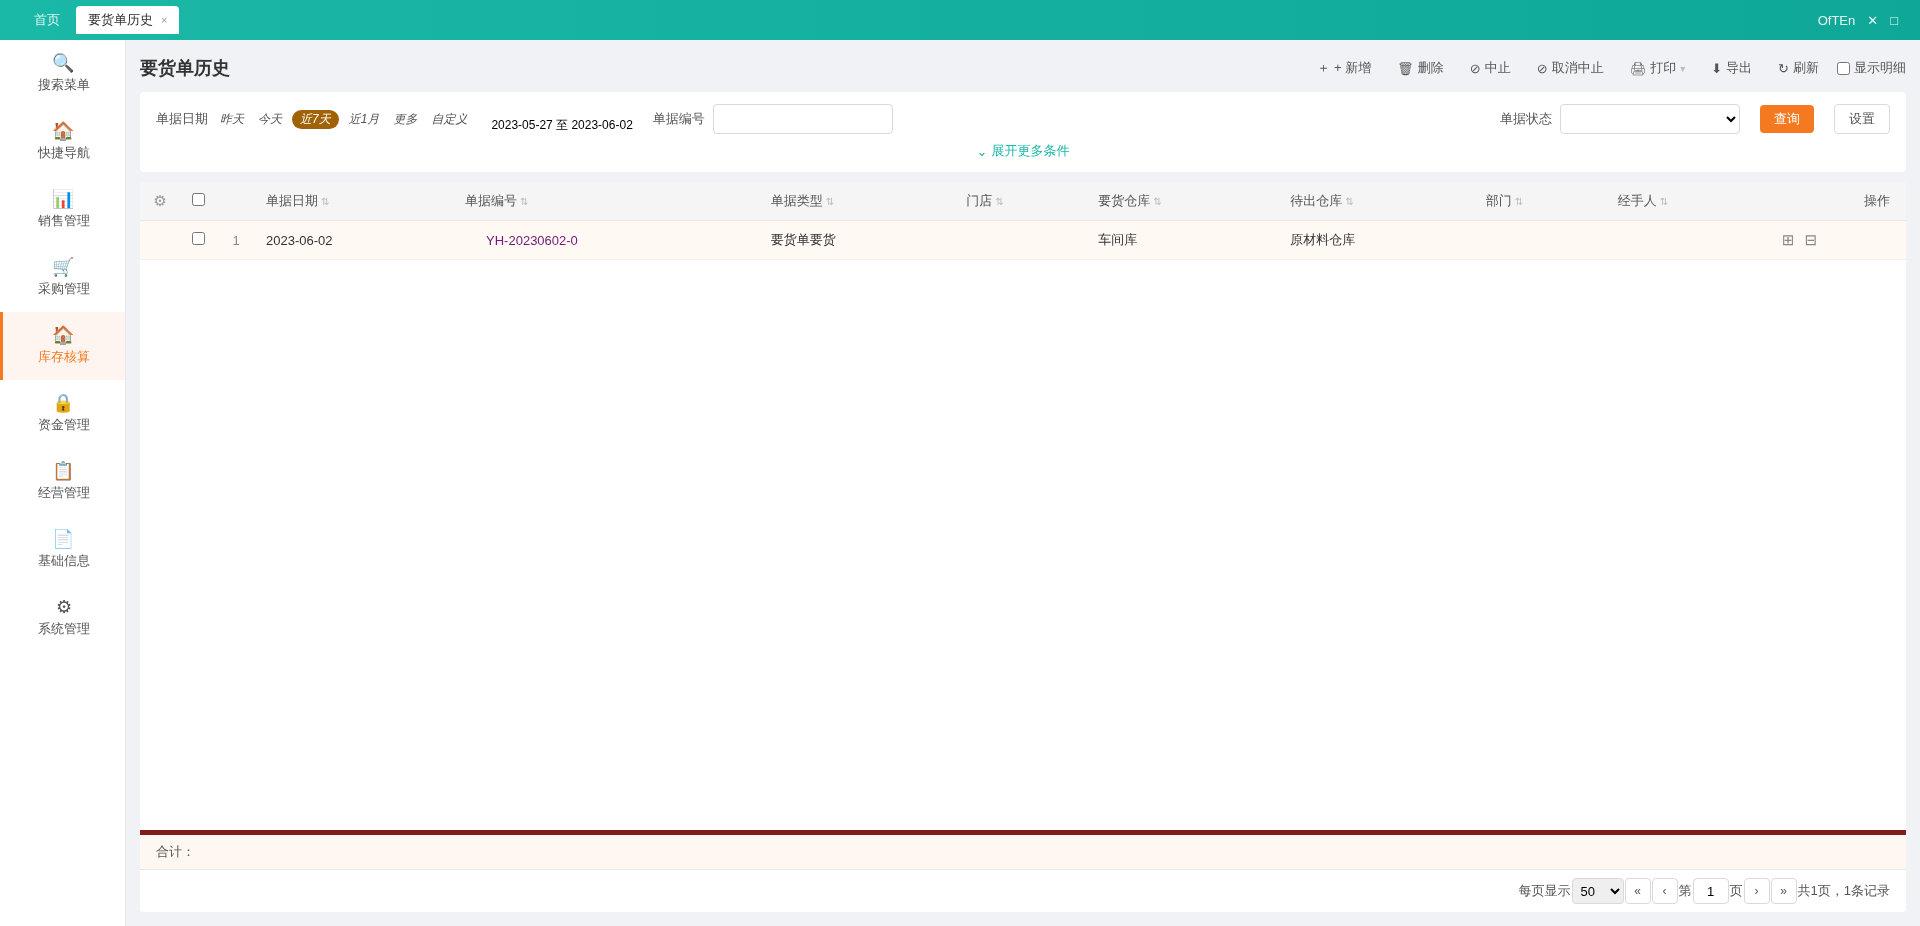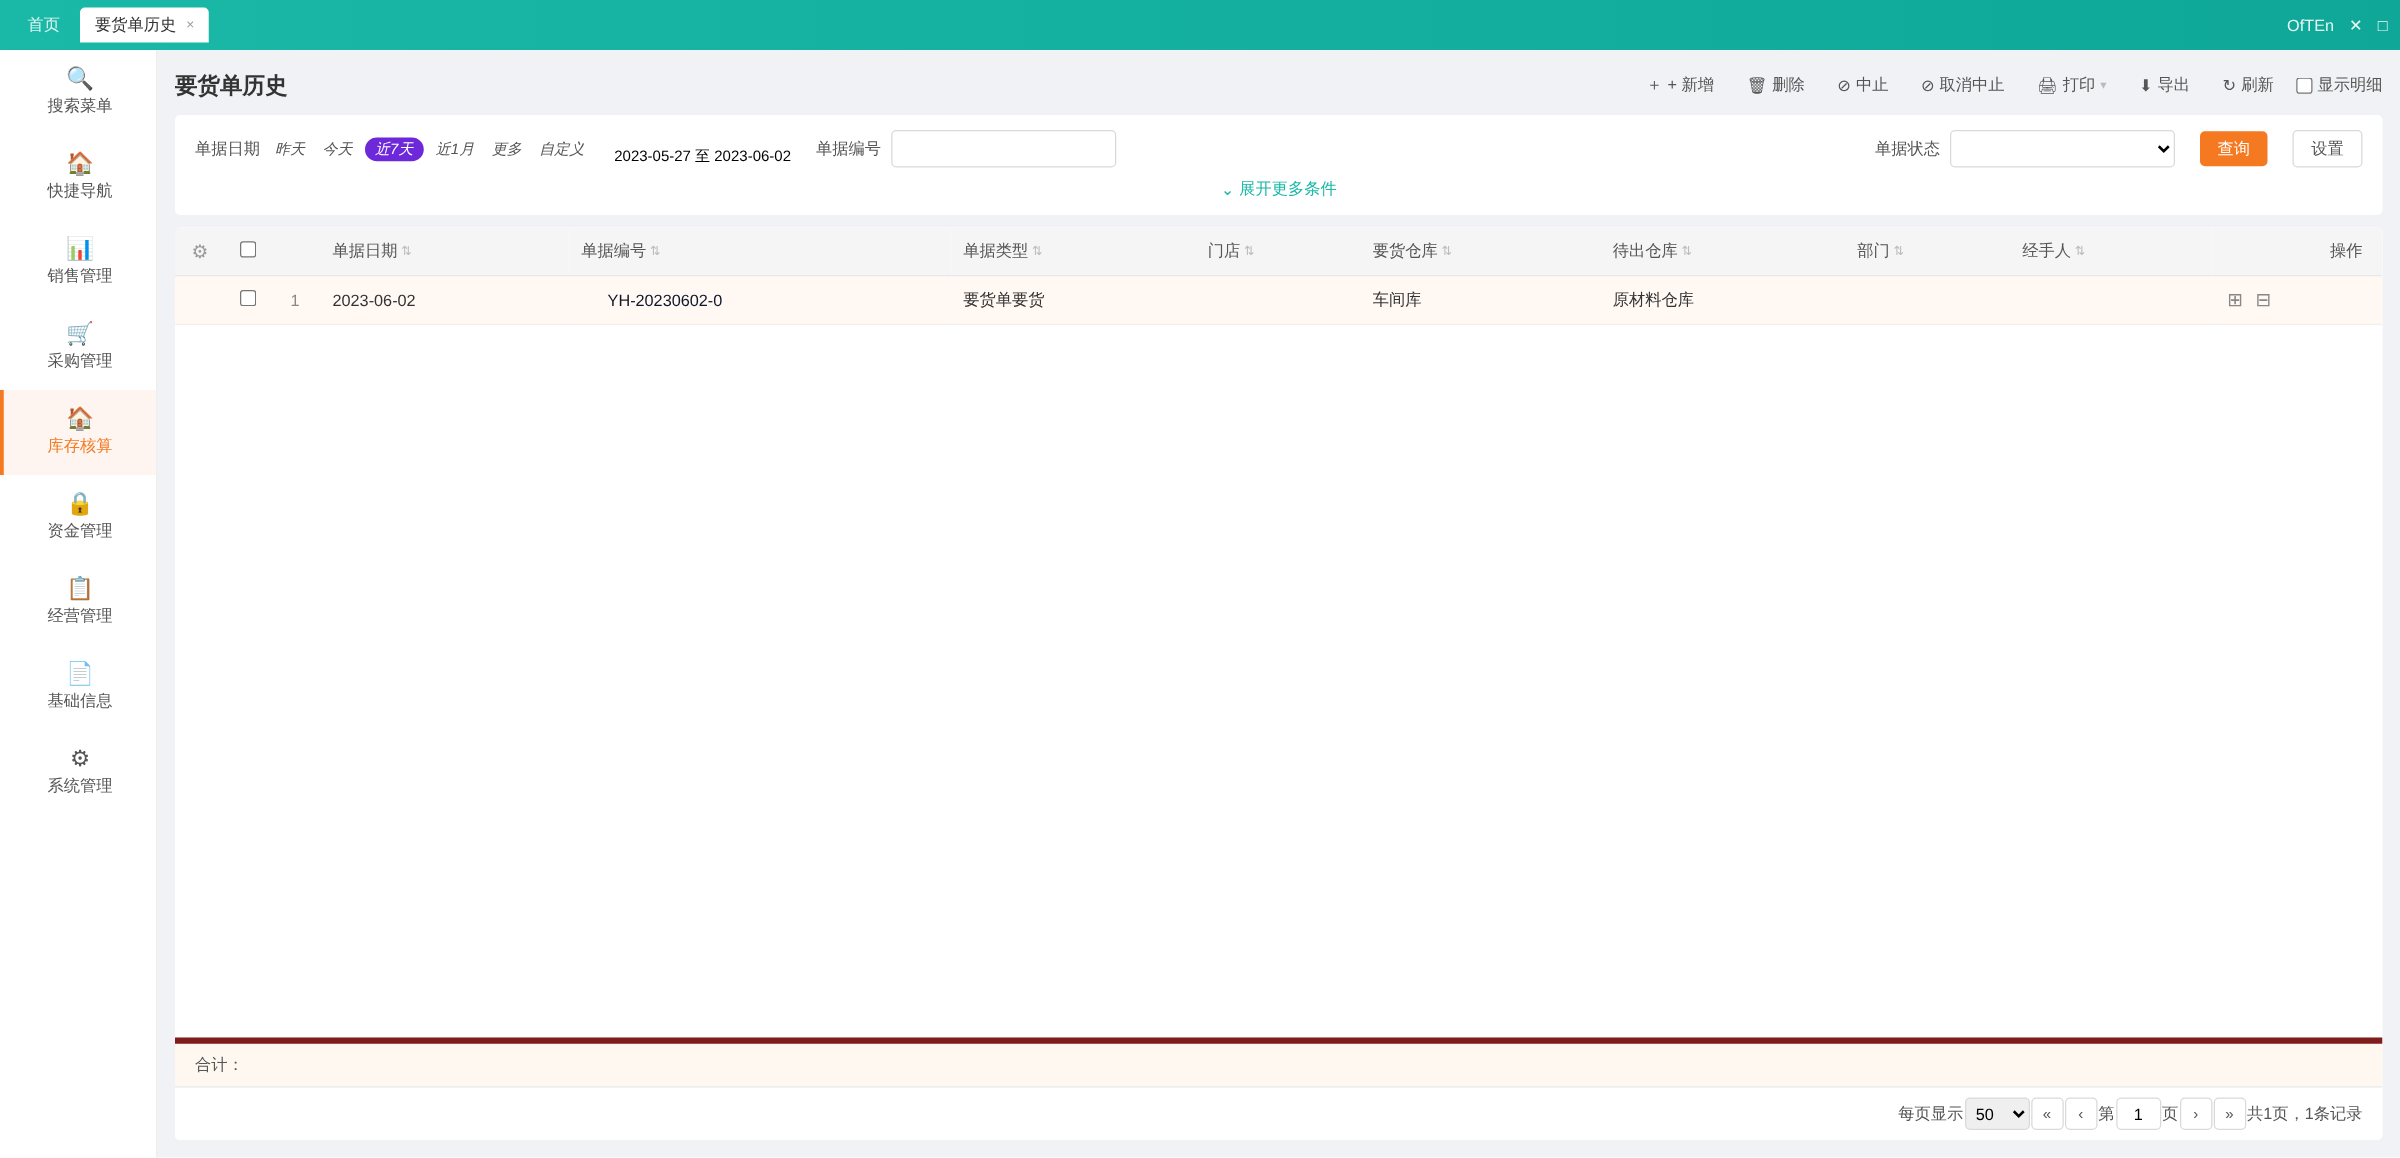--- a/index.html
+++ b/index.html
@@ -4,21 +4,21 @@
   <style>
     * { box-sizing: border-box; margin: 0; padding: 0; font-family: 'Microsoft YaHei', Arial, sans-serif; font-size: 13px; }
     body { display: flex; flex-direction: column; height: 926px; overflow: hidden; background: #f0f2f5; }
 
     
     .top-bar {
       height: 40px;
       background: linear-gradient(90deg, #1ab8a6, #0fa898);
       display: flex;
       align-items: center;
-      padding: 0 10px;
+      padding: 0 22px;
       gap: 4px;
       flex-shrink: 0;
     }
     .tab-item {
       height: 28px;
       padding: 0 12px;
       border-radius: 4px 4px 0 0;
       display: flex;
       align-items: center;
       cursor: pointer;
@@ -179,21 +179,21 @@
     }
     .date-btn {
       font-size: 12px;
       cursor: pointer;
       color: #555;
       padding: 1px 4px;
       border-radius: 3px;
       font-style: italic;
     }
     .date-btn.active {
-      background: #6d28d9;
+      background: #a16207;
       color: #fff;
       border-radius: 10px;
       padding: 1px 8px;
     }
     .date-range {
       font-size: 12px;
       color: #000000;
       margin-top: 4px;
     }
     .filter-input {
@@ -258,21 +258,21 @@
       color: #333;
       font-size: 13px;
     }
     .th-sort {
       display: inline-flex;
       align-items: center;
       gap: 3px;
     }
     .sort-icon { color: #bbb; font-size: 10px; }
     .tr-selected td { background: #fff8f3; }
-    .link-text { color: #0f172a; cursor: pointer; text-decoration: none; margin-left: 21px; }
+    .link-text { color: #701a75; cursor: pointer; text-decoration: none; margin-left: 21px; }
     .action-icons {
       display: flex;
       gap: 6px;
     }
     .action-icon {
       cursor: pointer;
       color: #888;
       font-size: 15px;
       padding: 2px;
       border-radius: 3px;

